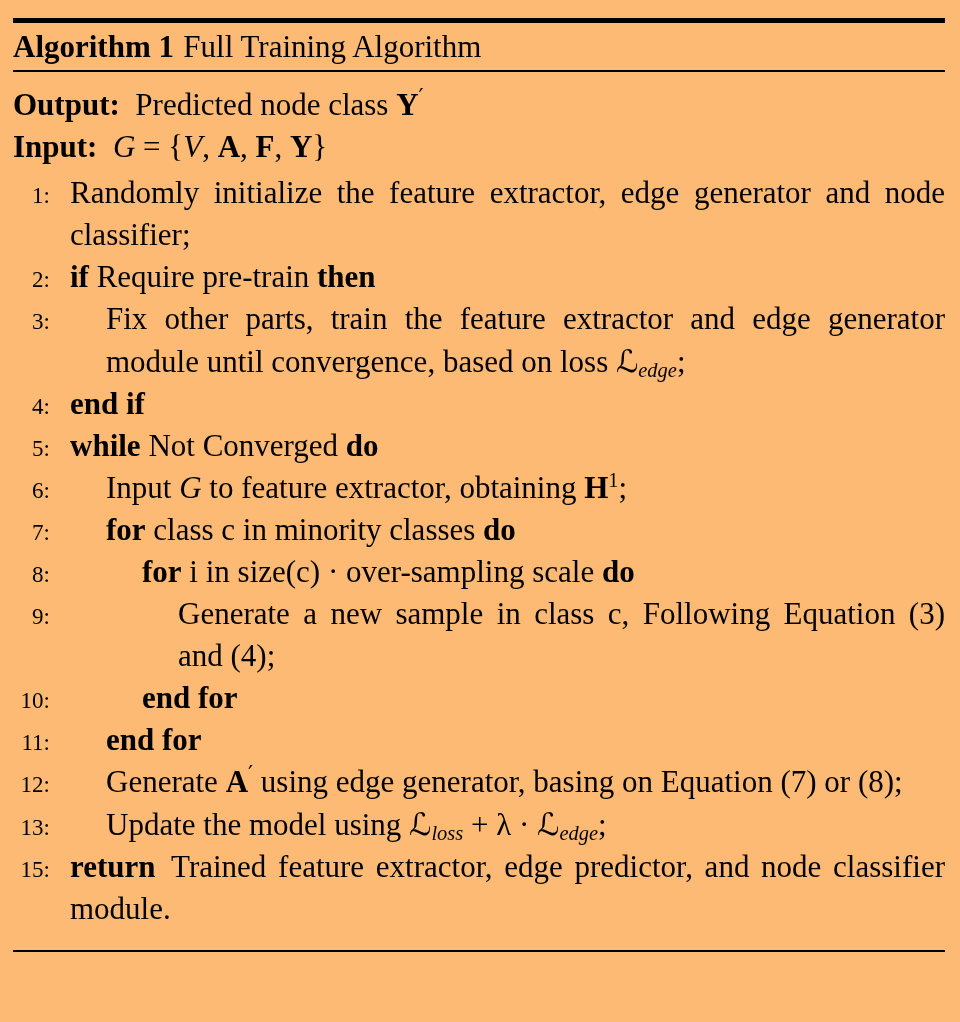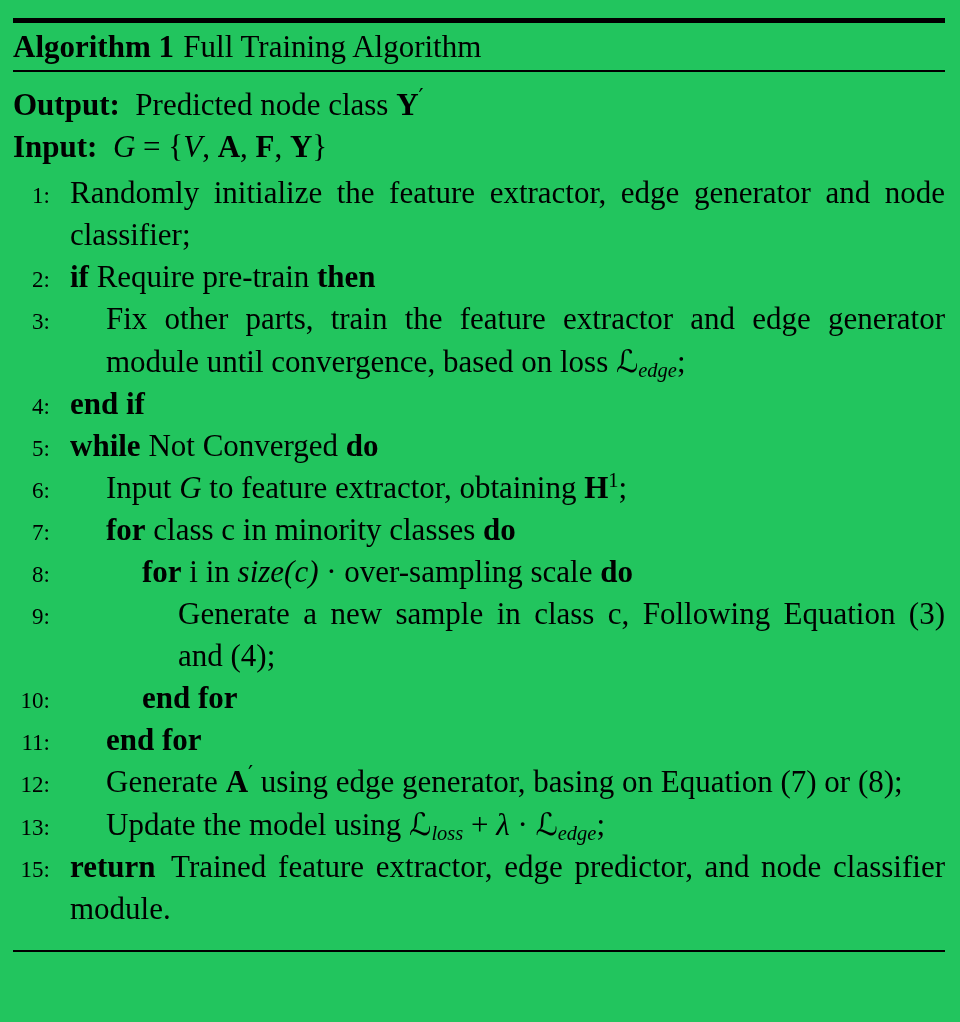--- a/index.html
+++ b/index.html
@@ -1,38 +1,38 @@
 <!DOCTYPE html>
 <html><head>
 <meta charset="utf-8">
 <style>
   html,body{margin:0;padding:0;background:#ffffff;color:#000000;}
   .page{
     width:960px;height:1022px;box-sizing:border-box;
     padding:0 15px 16px 13px;overflow:hidden;
     font-family:"Liberation Serif","DejaVu Serif",serif;
-    font-size:31px;line-height:42px;color:#000;background:#22c55e;
+    font-size:31px;line-height:42px;color:#000;background:#fdba74;
   }
   .rule{background:#000;}
   .rule-thick{height:5px;margin-top:18px;}
   .rule-thin{height:2px;}
   .algo-title{padding:3px 0 2px;white-space:nowrap;}
   .cap-label{font-weight:bold;margin-right:0.30em;}
   .io-block{margin-top:12px;}
   .steps{margin-top:4px;}
   .row{display:flex;align-items:baseline;}
   .num{
     flex:0 0 37px;text-align:right;font-size:23px;line-height:1;
     font-family:"Liberation Serif","DejaVu Serif",serif;
   }
   .content{flex:1 1 auto;min-width:0;text-align:justify;}
   .iorow{text-align:left;}
   
   .b{font-weight:bold;}
-  .i{font-style:italic;}
+  .i{}
   .bf{font-weight:bold;}
   .cal{font-style:italic;}
   .scr{font-family:"DejaVu Sans","DejaVu Serif",sans-serif;}
   .sub{font-size:66%;font-style:italic;vertical-align:-0.22em;line-height:1;margin-top:36px;}
   .sup{font-size:66%;vertical-align:super;line-height:1;}
   .pr{font-size:72%;vertical-align:super;line-height:1;font-family:"DejaVu Serif","DejaVu Sans",serif;}
   .gap-r{padding-right:0.5em;}
   .rule-bottom{margin-top:20px;}
 </style>
 </head>

